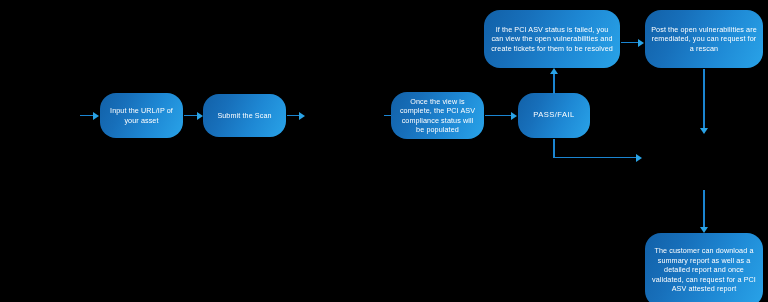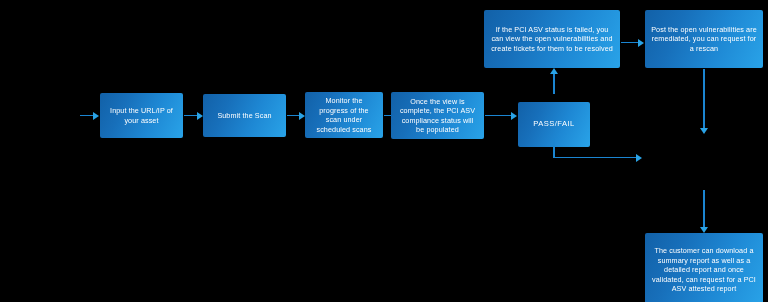--- a/index.html
+++ b/index.html
@@ -14,21 +14,21 @@
     overflow: hidden;
   }
   #canvas {
     position: relative;
     width: 768px;
     height: 302px;
     background: #000000;
   }
   .node {
     position: absolute;
-    border-radius: 2px;
+    border-radius: 16px;
     color: #ffffff;
     display: flex;
     align-items: center;
     text-align: center;
     box-sizing: border-box;
     padding: 4px 6px;
     line-height: 1.32;
     letter-spacing: 0.1px;
     background: linear-gradient(115deg, #1261a8 0%, #176fba 28%, #1e88d4 62%, #29a3e8 100%);
     font-weight: 500;
@@ -83,35 +83,32 @@
   <div class="conn h" style="left:184px; top:114.5px; width:14px;"></div>
   <div class="arrowhead arrow-right" style="left:197px; top:111.5px;"></div>
 
   <div class="node n-small" style="left:203px; top:94px; width:83px; height:43px;">
     <span class="label">Submit the Scan</span>
   </div>
 
   <div class="conn h" style="left:287px; top:114.5px; width:13px;"></div>
   <div class="arrowhead arrow-right" style="left:299px; top:111.5px;"></div>
 
-  <div class="node n-small" style="left:305px; top:92px; width:78px; height:46px;">
-    <span class="label">Monitor the progress of the scan under scheduled scans</span>
-  </div>
 
   <div class="conn h" style="left:384px; top:114.5px; width:12px;"></div>
   <div class="arrowhead arrow-right" style="left:395px; top:111.5px;"></div>
 
   <div class="node n-small" style="left:391px; top:92px; width:93px; height:47px;">
     <span class="label">Once the view is complete, the PCI ASV compliance status will be populated</span>
   </div>
 
   <div class="conn h" style="left:485px; top:114.5px; width:27px;"></div>
   <div class="arrowhead arrow-right" style="left:511px; top:111.5px;"></div>
 
-  <div class="node n-passfail" style="left:518px; top:93px; width:72px; height:45px;margin-top:9px;">
+  <div class="node n-passfail" style="left:518px; top:93px; width:72px; height:45px;">
     <span class="label">PASS/FAIL</span>
   </div>
 
   <div class="conn v" style="left:553px; top:73px; width:1.6px; height:21px;"></div>
   <div class="arrowhead arrow-up" style="left:550px; top:68px;"></div>
 
   <div class="node n-small" style="left:484px; top:10px; width:136px; height:58px;">
     <span class="label">If the PCI ASV status is failed, you can view the open vulnerabilities and create tickets for them to be resolved</span>
   </div>
 

